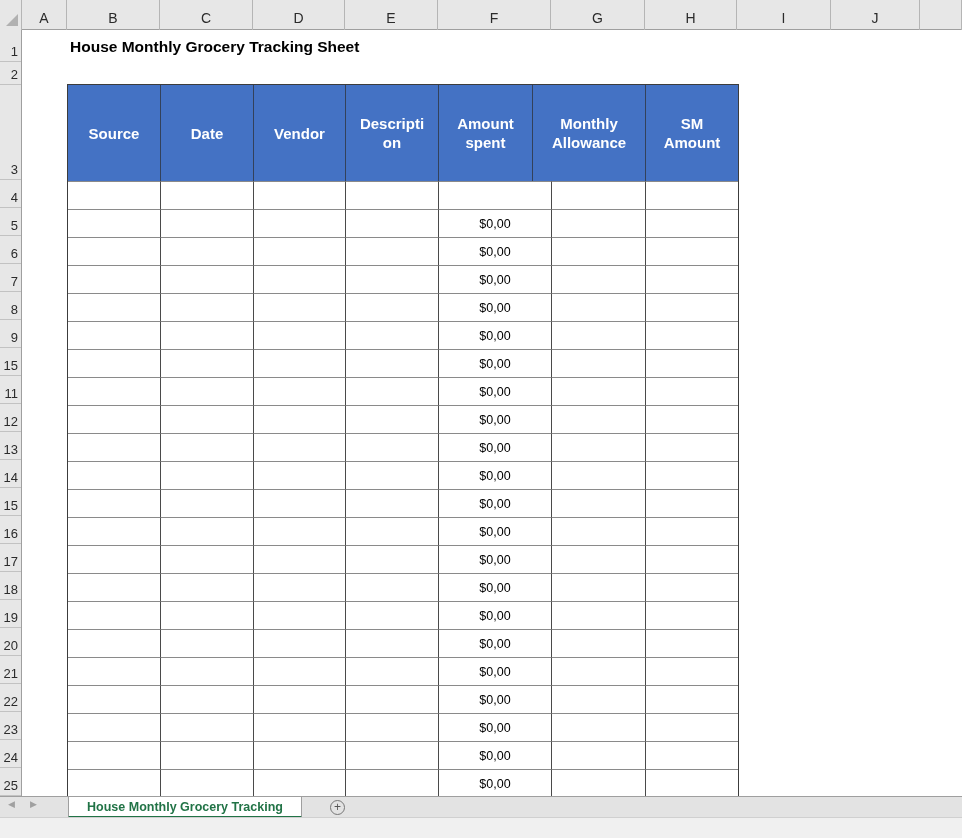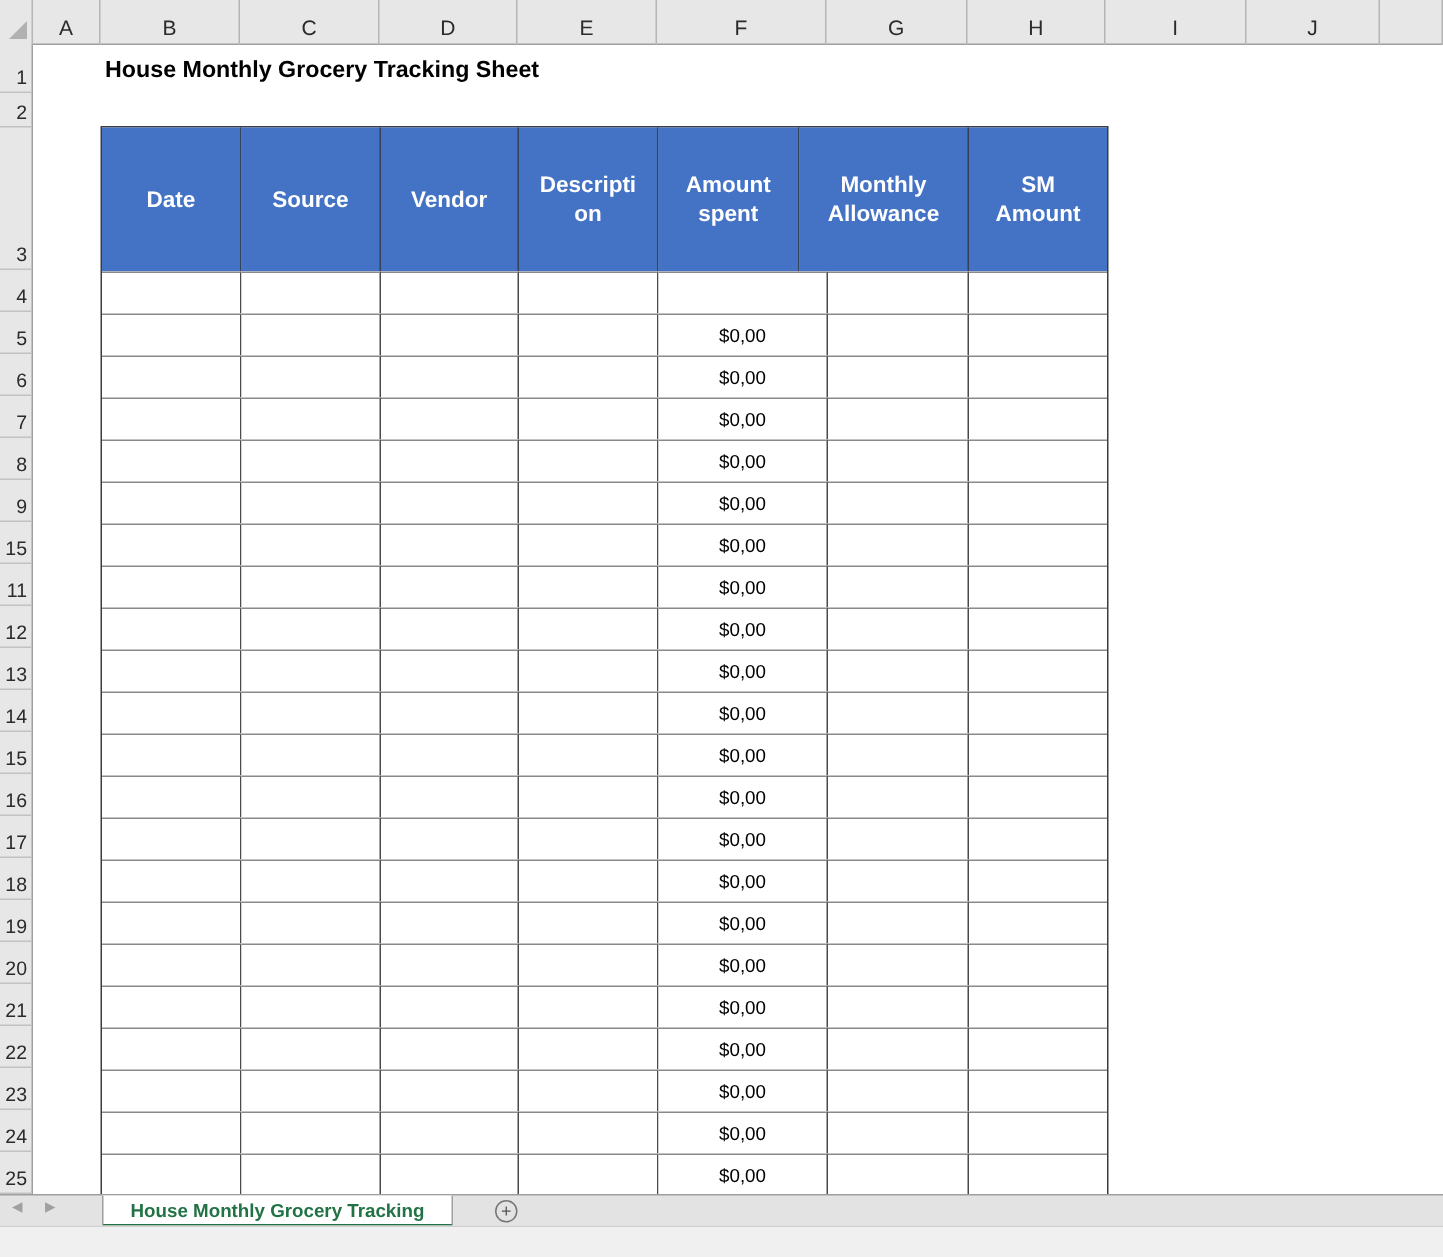--- a/index.html
+++ b/index.html
@@ -122,22 +122,22 @@
       <div class="row-cell" style="top: 682px; height: 28px;">23</div>
       <div class="row-cell" style="top: 710px; height: 28px;">24</div>
       <div class="row-cell" style="top: 738px; height: 28px;">25</div>
     </div>
 
   <div class="sheet">
     <div class="title">House Monthly Grocery Tracking Sheet</div>
 
     <div class="gtable">
       <div class="trow" id="thead">
+          <div class="th" style="width: 93px;">Source</div>
           <div class="th" style="width: 93px;">Date</div>
-          <div class="th" style="width: 93px;">Source</div>
           <div class="th" style="width: 92px;">Vendor</div>
           <div class="th" style="width: 93px;">Descripti
 on</div>
           <div class="th" style="width: 94px;">Amount
 spent</div>
           <div class="th" style="width: 113px;">Monthly
 Allowance</div>
           <div class="th" style="width: 92px;">SM
 Amount</div>
         </div>

